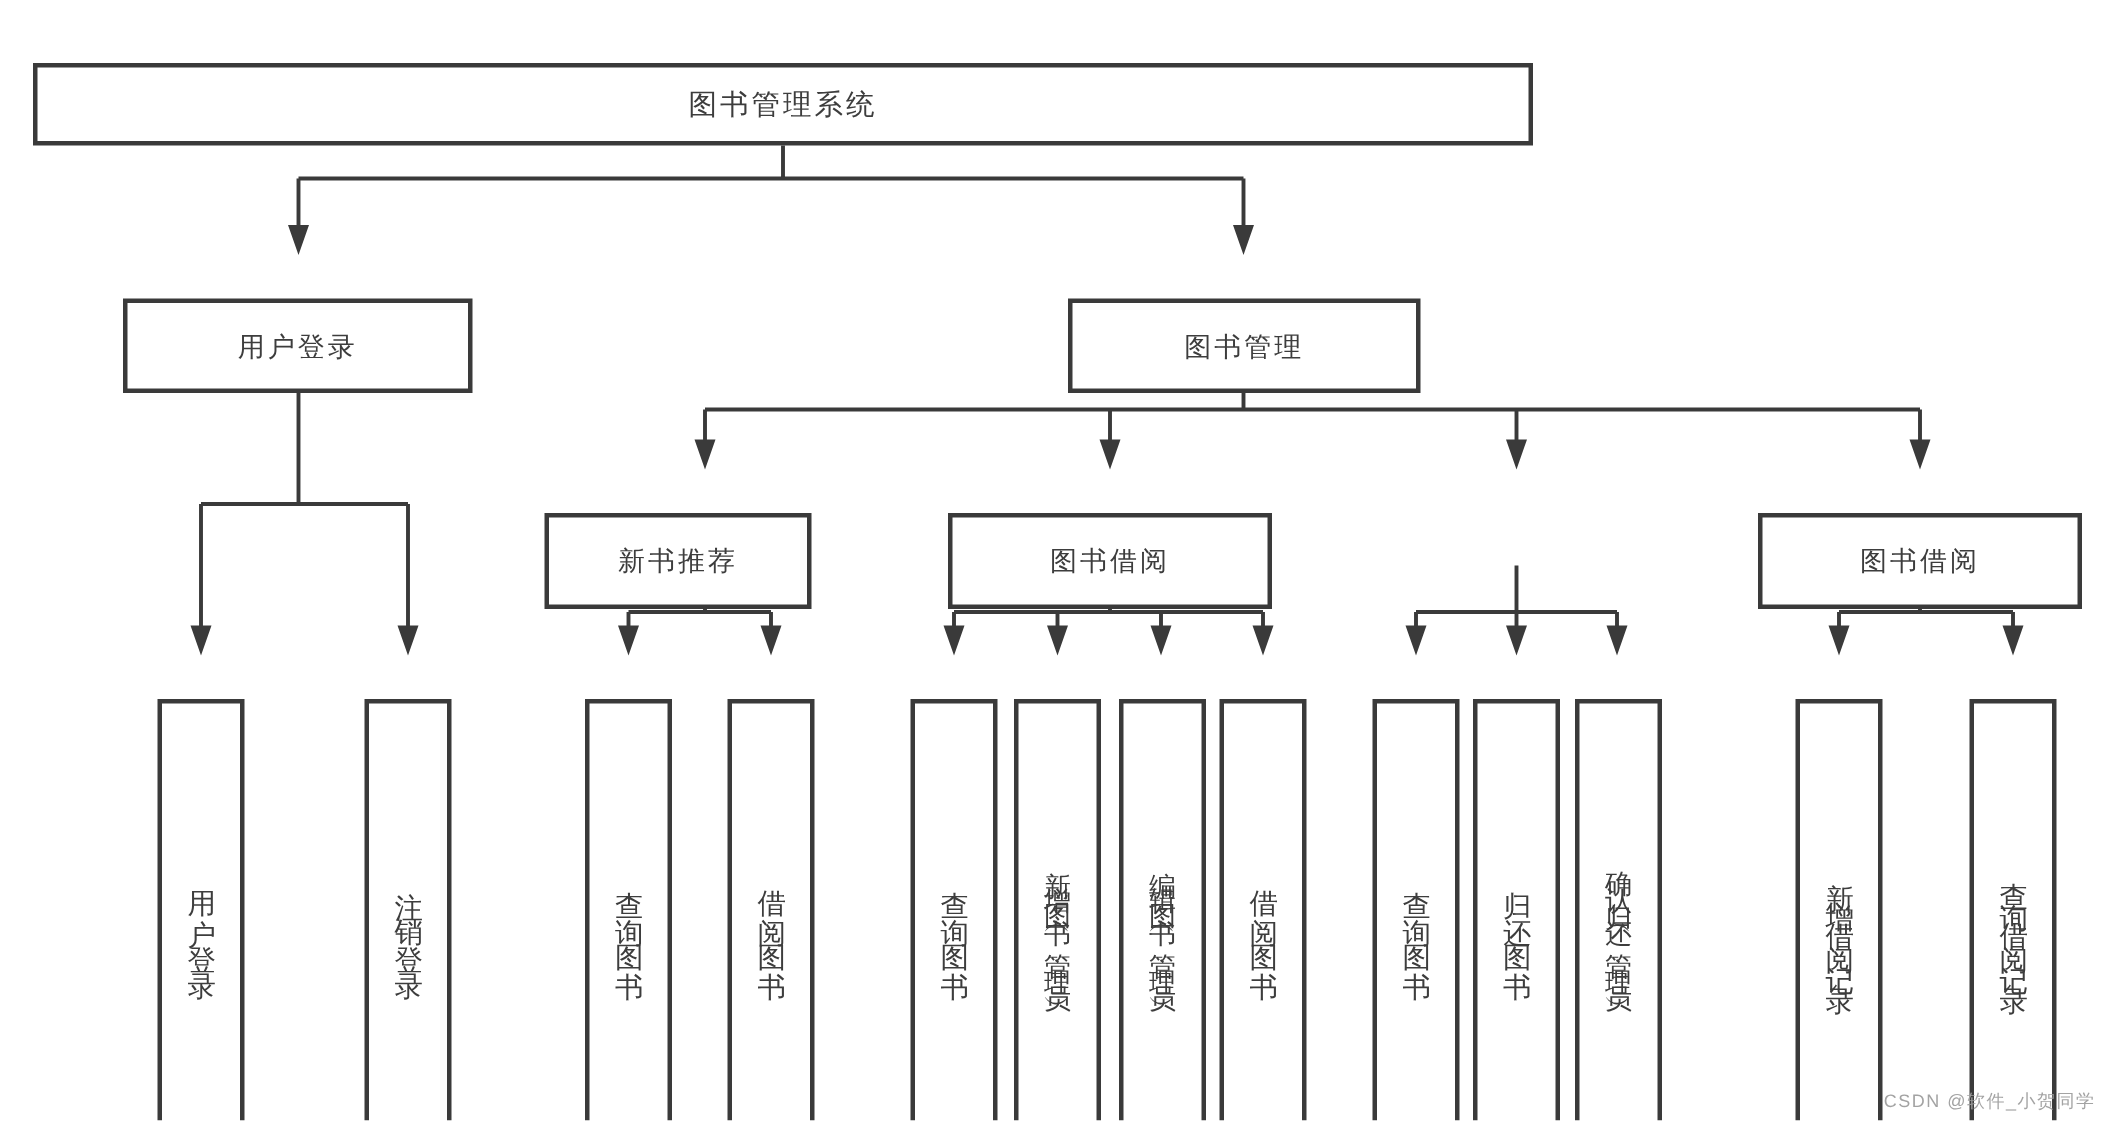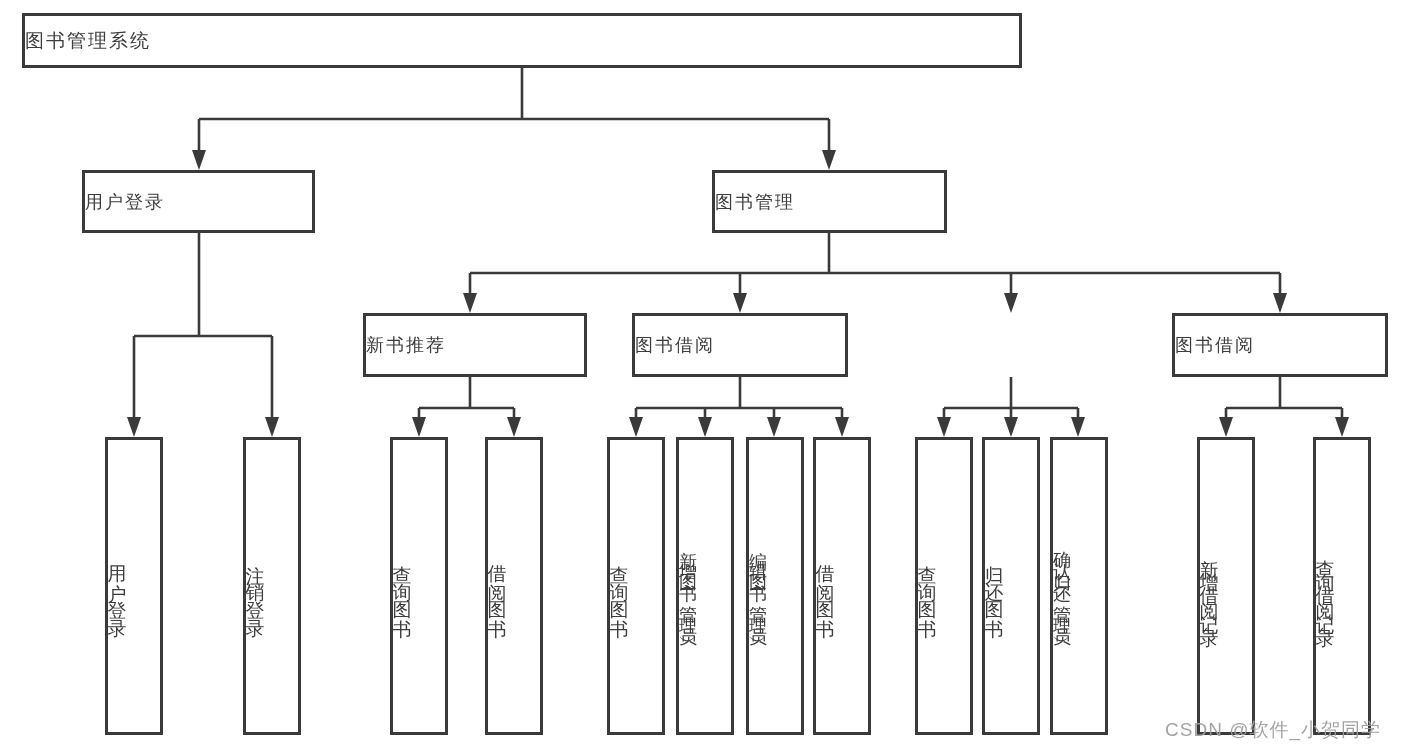--- a/index.html
+++ b/index.html
@@ -16,41 +16,43 @@
     left: 0; top: 0;
     width: 1405px; height: 747px;
   }
   .node {
     position: absolute;
     box-sizing: border-box;
     border: 3px solid #3a3a3a;
     background: #ffffff;
     display: flex;
     align-items: center;
+    justify-content: center;
     color: #3d3d3d;
     font-size: 18px;
     letter-spacing: 2px;
     white-space: nowrap;
+    margin-top: 29px;
   }
   .node.root { font-size: 19px; }
   .leaf span {
     writing-mode: vertical-rl;
     text-orientation: mixed;
     font-size: 19px;
     letter-spacing: 18px;
     line-height: 1;
   }
   .leaf.sp6 span { letter-spacing: 14px; }
   .leaf.sp9 span { letter-spacing: 11px; font-size: 18px; }
   .watermark {
     position: absolute;
-    right: 24px;
+    right: 8px;
     bottom: 4px;
     color: rgba(158,158,158,0.95);
-    font-size: 19px;
+    font-size: 12px;
     letter-spacing: 1px;
     z-index: 5;
   }
 </style>
 </head>
 <body>
 
 <div class="canvas">
 
   <svg class="connectors" viewBox="0 0 1405 747" width="1405" height="747" aria-hidden="true">
@@ -112,21 +114,21 @@
     <span>图书管理系统</span>
   </div>
 
   <div class="node" style="left:82px; top:170px; width:233px; height:63px;">
     <span>用户登录</span>
   </div>
   <div class="node" style="left:712px; top:170px; width:235px; height:63px;">
     <span>图书管理</span>
   </div>
 
-  <div class="node" style="left:363px; top:313px; width:224px; height:64px;">
+  <div class="node" style="left:363px; top:313px; width:178px; height:64px;">
     <span>新书推荐</span>
   </div>
   <div class="node" style="left:632px; top:313px; width:216px; height:64px;">
     <span>图书借阅</span>
   </div>
   <div class="node" style="left:1172px; top:313px; width:216px; height:64px;">
     <span>图书借阅</span>
   </div>
 
   <div class="node leaf" style="left:105px; top:437px; width:58px; height:298px;">

